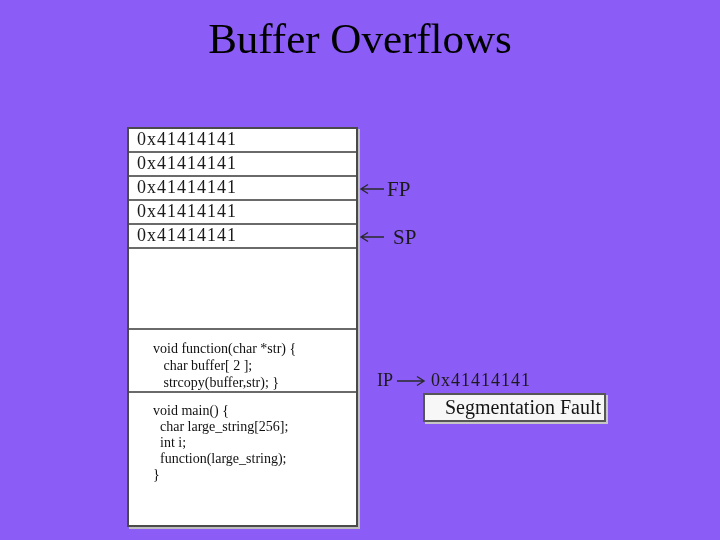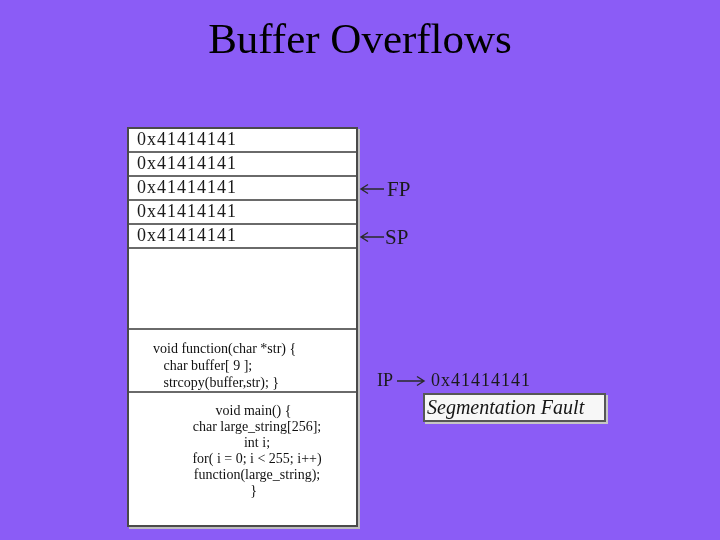--- a/index.html
+++ b/index.html
@@ -56,33 +56,33 @@
     font-size: 14px;
     color: #111111;
     padding: 10px 2px 0 24px;
   }
   .code-block div { white-space: pre; }
   .code-function {
     height: 63px;
     border-bottom: 2px solid #6a6a6a;
     line-height: 17px;
   }
-  .code-main { line-height: 16px; text-align: center; }
+  .code-main { line-height: 16px; }
   .ptr {
     position: absolute;
     display: flex;
     align-items: center;
     height: 22px;
     font-size: 21px;
     color: #1a1a1a;
   }
   .ptr-fp { left: 359px; top: 178px; }
   .ptr-sp { left: 359px; top: 226px; }
   .ptr-fp .ptr-label { margin-left: 2px; }
-  .ptr-sp .ptr-label { }
+  .ptr-sp .ptr-label { margin-left: 8px; }
   .ip-line {
     position: absolute;
     left: 377px;
     top: 369px;
     height: 23px;
     display: flex;
     align-items: center;
     font-size: 18px;
     color: #1a1a1a;
   }
@@ -93,24 +93,23 @@
     left: 423px;
     top: 393px;
     width: 183px;
     height: 29px;
     box-sizing: border-box;
     border: 2px solid #565656;
     background: #f7f7f7;
     box-shadow: 2px 2px 0 #c6c6c6;
     display: flex;
     align-items: center;
-    padding-left: 2px;
+    padding-left: 20px;
     font-size: 20px;
     color: #151515;
-    font-style: italic;
   }
   .arrow-svg { display: block; }
 </style>
 </head>
 <body>
 
 <div class="slide">
 
   <h1 class="title">Buffer Overflows</h1>
 
@@ -118,29 +117,28 @@
     <div class="stack-row">0x41414141</div>
     <div class="stack-row">0x41414141</div>
     <div class="stack-row">0x41414141</div>
     <div class="stack-row">0x41414141</div>
     <div class="stack-row">0x41414141</div>
 
     <div class="stack-empty"></div>
 
     <div class="code-block code-function">
       <div>void function(char *str) {</div>
-      <div>   char buffer[ 9 ];</div>
+      <div>   char buffer[ 2 ];</div>
       <div>   strcopy(buffer,str); }</div>
     </div>
 
     <div class="code-block code-main">
       <div>void main() {</div>
       <div>  char large_string[256];</div>
       <div>  int i;</div>
-      <div>  for( i = 0; i &lt; 255; i++)</div>
       <div>  function(large_string);</div>
       <div>}</div>
     </div>
   </div>
 
   <div class="ptr ptr-fp">
     <svg class="arrow-svg" width="26" height="12" viewBox="0 0 26 12">
       <path d="M25 6 H2 M9 1.5 L2 6 L9 10.5" fill="none" stroke="#2a2a2a" stroke-width="1.4"></path>
     </svg>
     <span class="ptr-label">FP</span>

